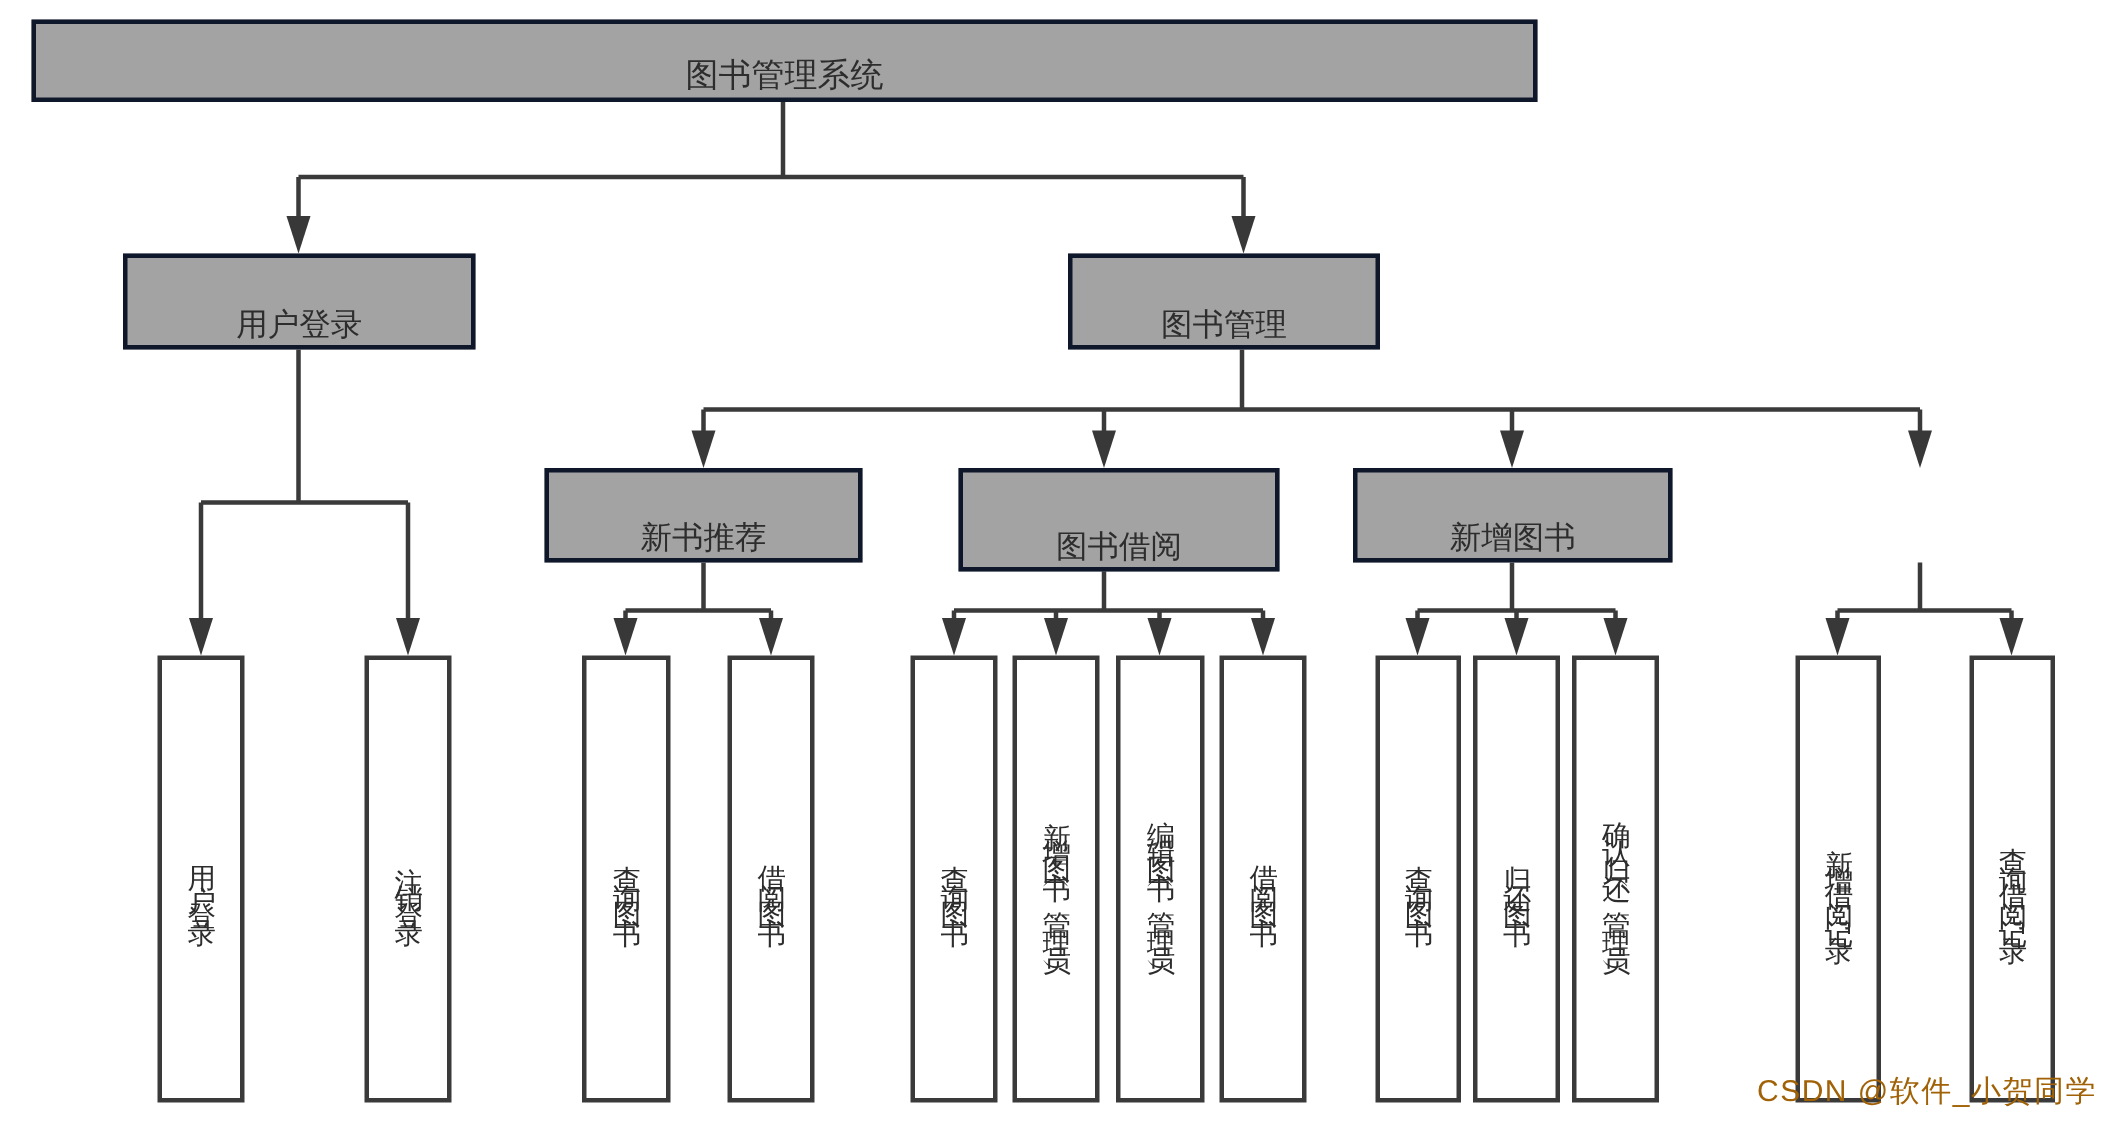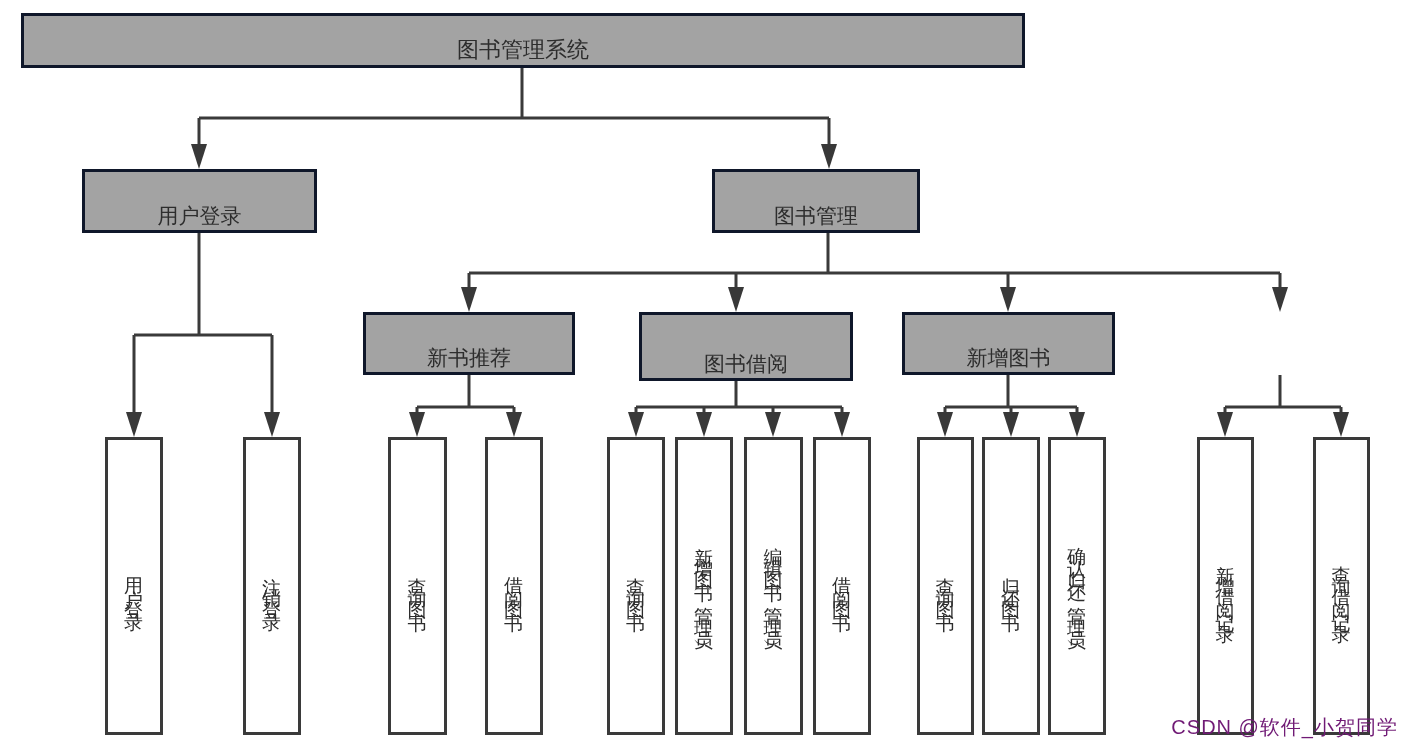--- a/index.html
+++ b/index.html
@@ -39,21 +39,21 @@
     font-size:19px;
     line-height:1;
     letter-spacing:12px;
     color:#2d2d2d;
     white-space:nowrap;
   }
   .watermark{
     position:absolute;
     top:714px;right:7px;
     font-size:20px;
-    color:#701a75;
+    color:#a16207;
     letter-spacing:1px;
     z-index:3;
   }
 </style>
 </head>
 <body>
 
 <div class="canvas">
 
   <svg class="connectors" width="1405" height="747" viewBox="0 0 1405 747" aria-hidden="true">

